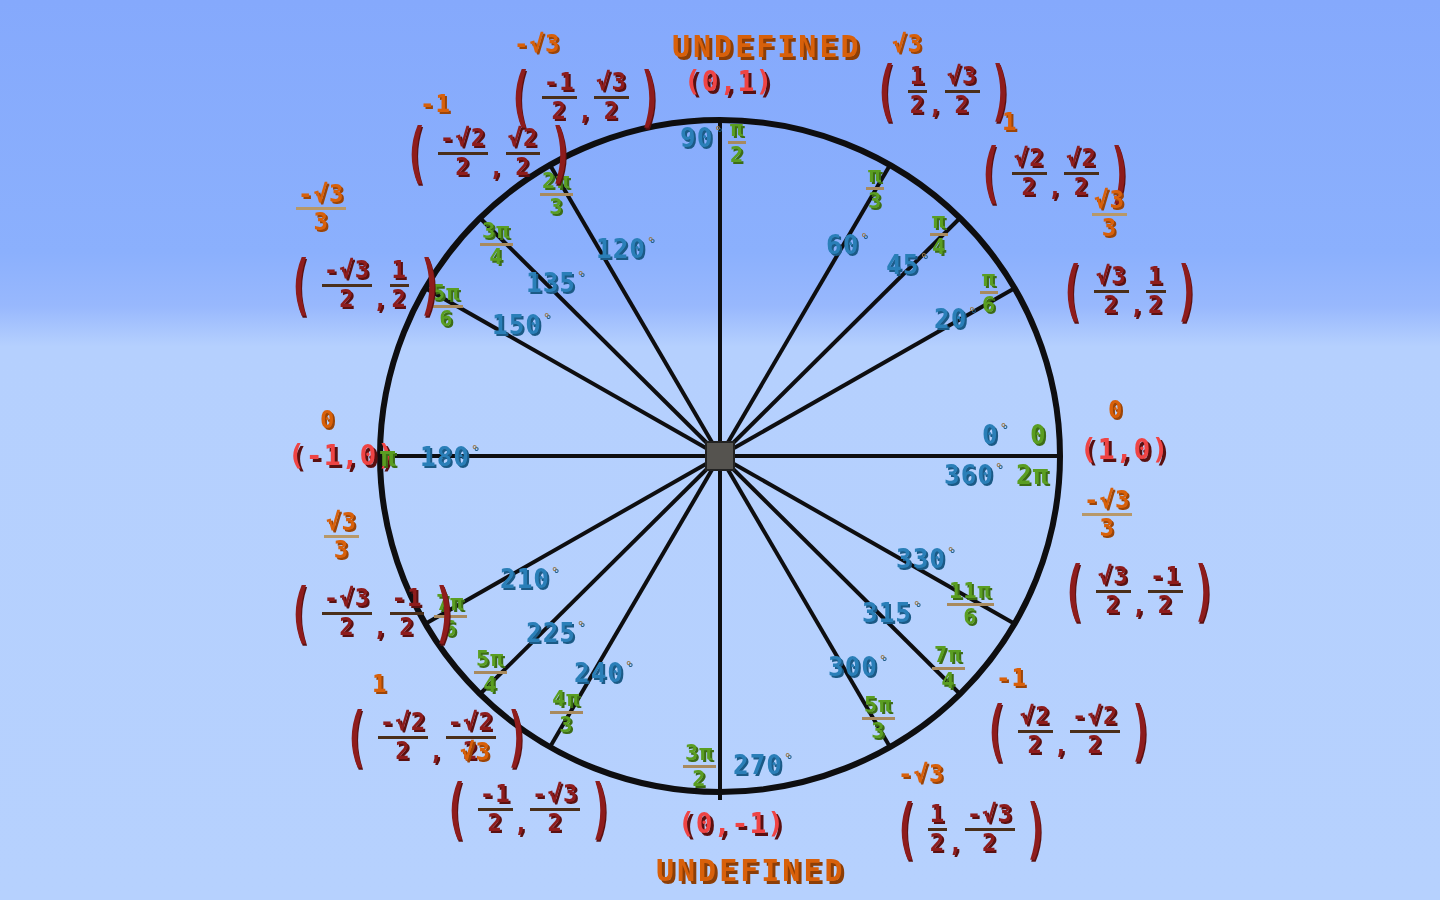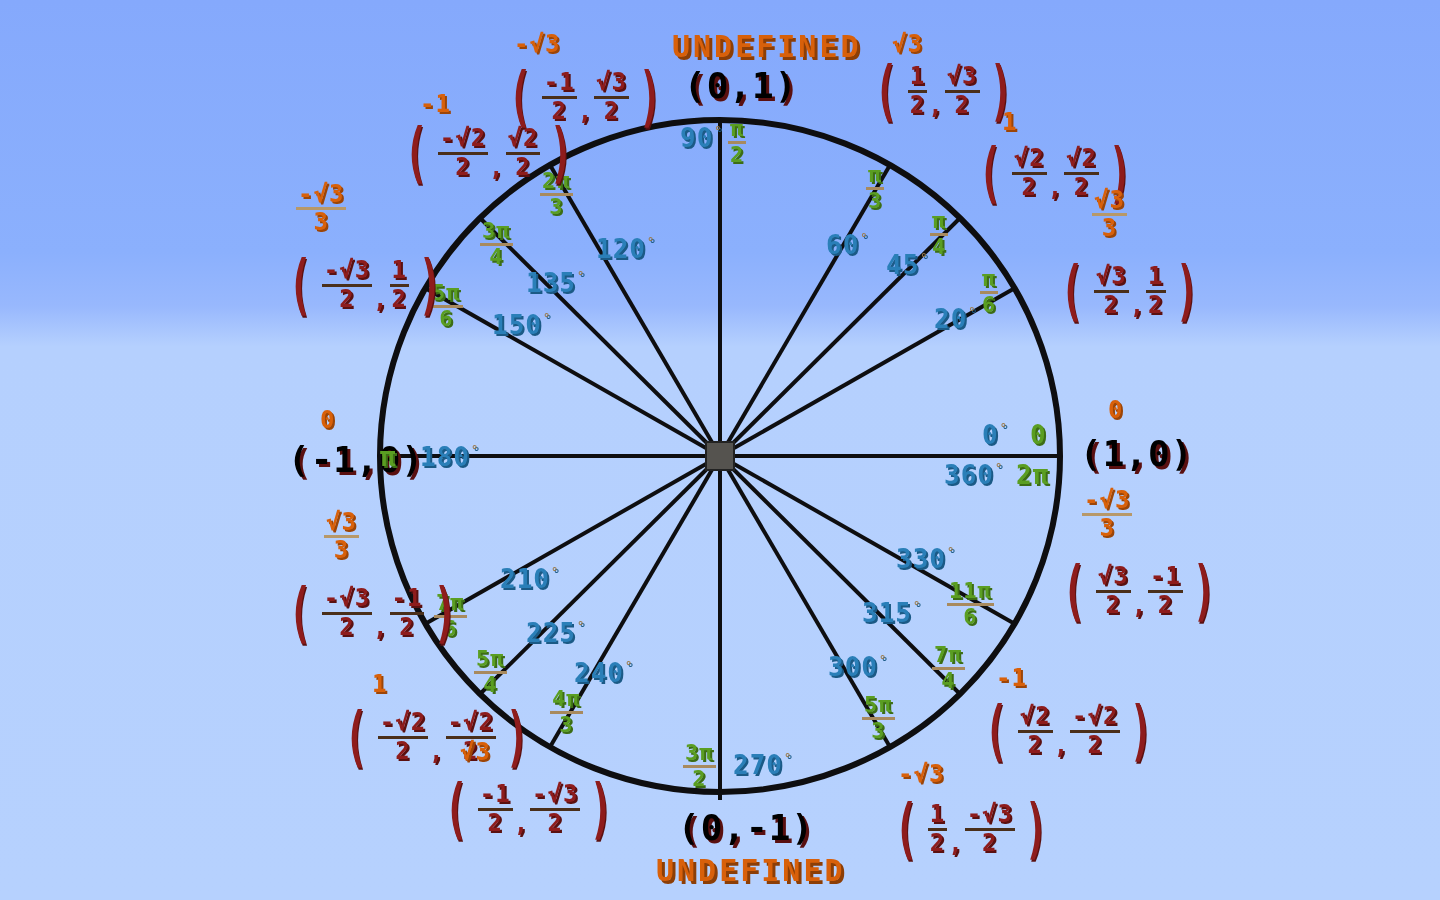--- a/index.html
+++ b/index.html
@@ -10,21 +10,21 @@
   }
   #scene { position:absolute; left:0; top:0; width:1440px; height:900px; }
   .lbl { position:absolute; font-weight:bold; white-space:nowrap; line-height:1; letter-spacing:1px; }
   .deg { color:#2a7fb8; font-size:26px; text-shadow:2px 2px 0 #1b5a86; }
   .deg sup { color:#9b7b4c; font-size:12px; vertical-align: top; margin-left:1px; }
   .rad { color:#5a9e22; font-size:22px; text-shadow:2px 2px 0 #3c6d15; text-align:center; display:flex; flex-direction:column; align-items:center; }
   .rad .num { padding:0 2px 1px; border-bottom:3px solid #a88a5e; }
   .rad .single { font-size:26px; }
   .tan { color:#d8600a; font-size:24px; text-shadow:2px 2px 0 #9c4507; text-align:center; display:flex; flex-direction:column; align-items:center; }
   .tan .num { padding:0 2px 1px; border-bottom:3px solid #b79869; }
-  .coord { color:#000000; font-size:36px; text-shadow:3px 3px 0 #5a1010; }
+  .coord { color:#ef4444; font-size:28px; text-shadow:3px 3px 0 #5a1010; }
   .undef { color:#d8600a; font-size:30px; text-shadow:3px 3px 0 #8c3e06; letter-spacing:3px; }
   .frac-pair { display:flex; align-items:center; color:#8e1c1c; text-shadow:2px 2px 0 #5a1010; font-weight:bold; }
   .frac-pair .br { font-size:66px; line-height:1; transform:scaleX(0.6); }
   .frac { display:flex; flex-direction:column; align-items:center; font-size:24px; line-height:1.05; margin:0 1px; }
   .frac .num { border-bottom:3px solid #4a2f1a; padding:0 2px; }
   .sep { font-size:24px; align-self:flex-end; margin-bottom:6px; }
 </style>
 </head>
 <body>
 

